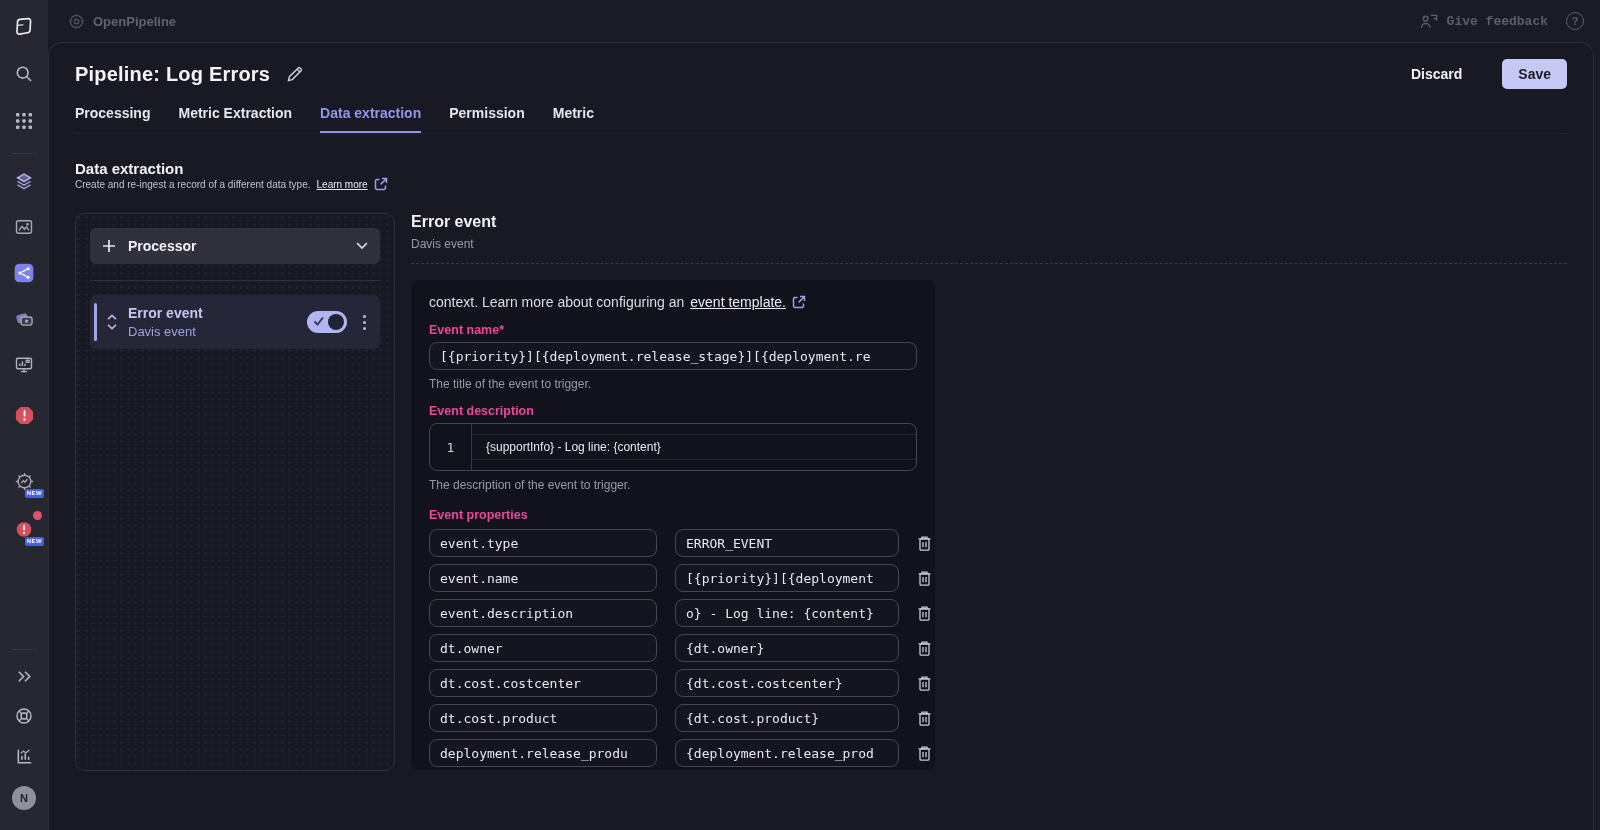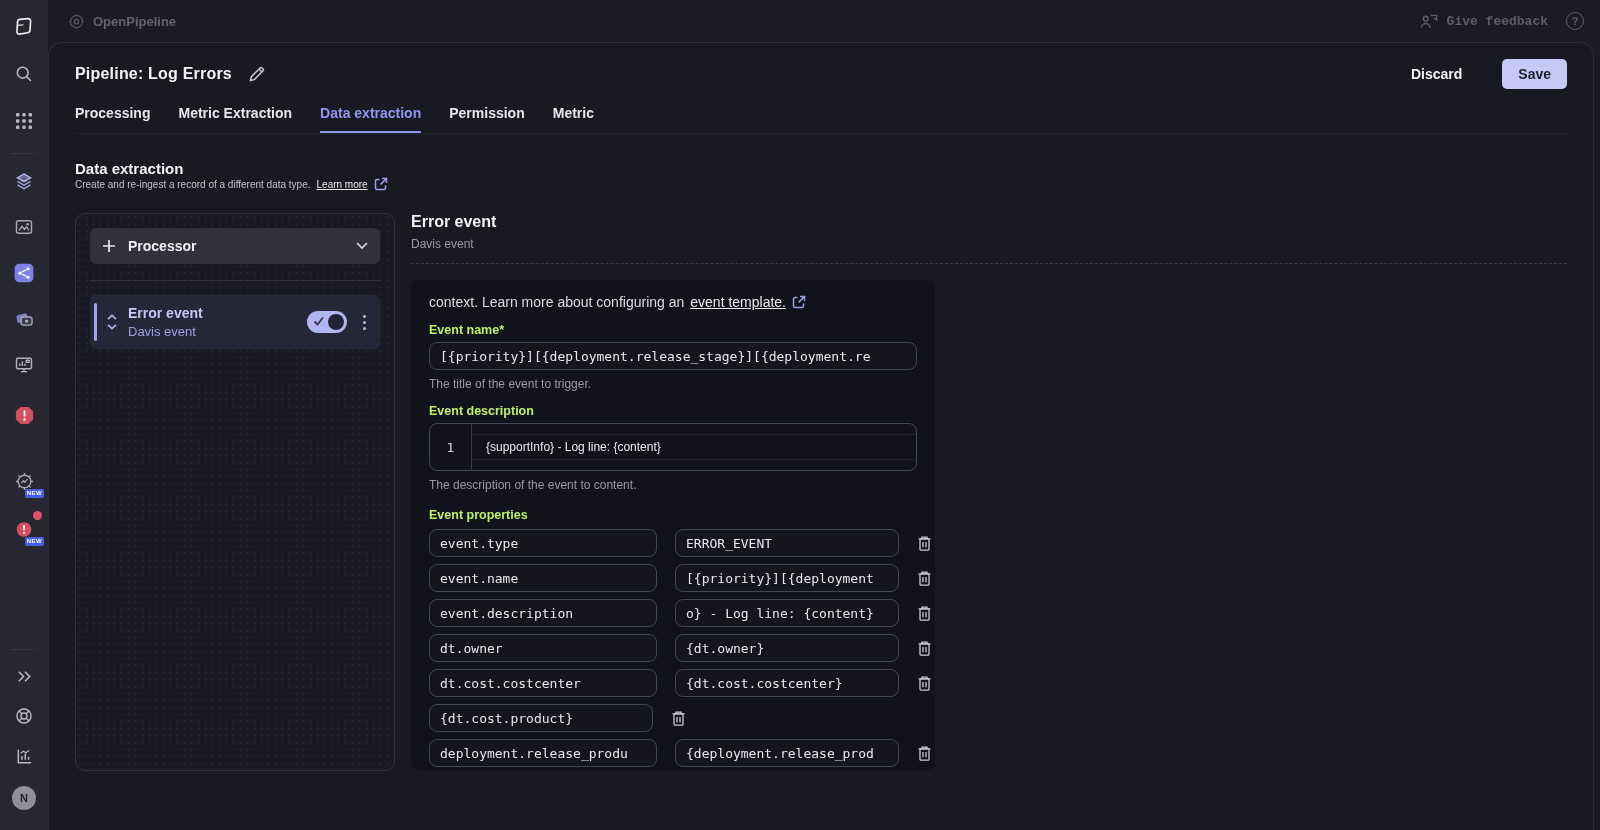--- a/index.html
+++ b/index.html
@@ -25,21 +25,21 @@
   .notif-dot { position:absolute; right:-4px; top:-4px; width:9px; height:9px; border-radius:50%; background:#e0516b; }
   .avatar { width:24px; height:24px; border-radius:50%; background:#8f8f9e; color:#23232e; font-size:11px; font-weight:700; display:flex; align-items:center; justify-content:center; cursor:pointer; }
 
   
   .card {
     position:absolute; left:48px; top:42px; right:6px; bottom:0;
     background:#191923; border:1px solid #2d2d3a; border-bottom:none;
     border-radius:14px 14px 0 0; padding:16px 26px 0 26px;
   }
   .card-header { display:flex; align-items:center; }
-  .page-title { font-size:16px; font-weight:700; color:#f4f4f8; letter-spacing:.2px; }
+  .page-title { font-size:20px; font-weight:700; color:#f4f4f8; letter-spacing:.2px; }
   .edit-pencil { margin-left:16px; cursor:pointer; display:flex; }
   .header-actions { margin-left:auto; display:flex; align-items:center; gap:40px; }
   .btn-discard { background:none; border:none; color:#f2f2f6; font-family:inherit; font-size:14px; font-weight:700; cursor:pointer; }
   .btn-save { background:#c6c9f6; border:none; color:#1c1c26; font-family:inherit; font-size:14px; font-weight:700; padding:7px 16px; border-radius:5px; cursor:pointer; }
 
   
   .tab-bar { margin-top:16px; display:flex; gap:28px; border-bottom:1px solid rgba(255,255,255,0.05); }
   .tab { font-size:14px; font-weight:700; color:#e6e6ee; padding-bottom:10px; cursor:pointer; border-bottom:2px solid transparent; }
   .tab.active { color:#9296ee; border-bottom-color:#8e93ea; }
 
@@ -71,21 +71,21 @@
 
   
   .detail { flex:1; min-width:0; }
   .detail-title { font-size:16px; font-weight:700; color:#f2f2f6; }
   .detail-sub { font-size:12px; color:#9a9aab; margin-top:6px; }
   .detail-divider { border-top:1px dashed rgba(140,140,170,0.28); margin-top:12px; }
 
   
   .form-panel { margin-top:16px; width:524px; height:490px; background:#12121d; border-radius:8px; padding:14px 18px 0 18px; overflow:hidden; }
   .context-line { font-size:14px; color:#dcdce6; display:flex; align-items:center; flex-wrap:wrap; gap:0 6px; }
-  .field-label { margin-top:13px; margin-bottom:5px; font-size:12.5px; font-weight:700; color:#bef264; }
+  .field-label { margin-top:13px; margin-bottom:5px; font-size:12.5px; font-weight:700; color:#ec4899; }
   .mono-input { width:100%; height:28px; background:rgba(255,255,255,0.015); border:1px solid #454559; border-radius:8px; padding:0 10px; color:#e8e8f2; font-family:"DejaVu Sans Mono", monospace; font-size:13px; outline:none; white-space:nowrap; overflow:hidden; }
   .helper { margin-top:7px; font-size:12px; color:#9898a8; }
 
   .code-editor { margin-top:4px; border:1px solid #454559; border-radius:8px; height:48px; display:flex; overflow:hidden; }
   .gutter { width:42px; border-right:1px solid #3a3a4c; display:flex; align-items:center; justify-content:center; font-family:"DejaVu Sans Mono", monospace; font-size:13px; color:#d0d0dc; flex:none; }
   .code-area { flex:1; display:flex; flex-direction:column; }
   .code-spacer { height:10px; }
   .code-line { flex:1; border-top:1px solid rgba(255,255,255,0.08); border-bottom:1px solid rgba(255,255,255,0.08); display:flex; align-items:center; padding-left:14px; font-family:Liberation Sans, sans-serif; font-size:12px; color:#e8e8f2; white-space:pre; }
 
   .props-list { margin-top:7px; }
@@ -336,21 +336,21 @@
 
         <div class="field-label">Event description</div>
         <div class="code-editor">
           <div class="gutter">1</div>
           <div class="code-area">
             <div class="code-spacer"></div>
             <div class="code-line">{supportInfo} - Log line: {content}</div>
             <div class="code-spacer"></div>
           </div>
         </div>
-        <div class="helper">The description of the event to content.</div>
+        <div class="helper">The description of the event to trigger.</div>
 
         <div class="field-label" style="margin-top:16px">Event properties</div>
         <div class="props-list">
   <div class="prop-row">
     <input class="mono-input k" value="event.type" style="">
     <input class="mono-input v" value="ERROR_EVENT" style="">
     <button class="trash-btn">
       <svg width="15" height="17" viewBox="0 0 15 17" fill="none" stroke="#cacada" stroke-width="1.3">
         <path d="M1.5 3.8h12"></path>
         <path d="M5 3.8V2.2h5v1.6"></path>
@@ -406,20 +406,21 @@
       <svg width="15" height="17" viewBox="0 0 15 17" fill="none" stroke="#cacada" stroke-width="1.3">
         <path d="M1.5 3.8h12"></path>
         <path d="M5 3.8V2.2h5v1.6"></path>
         <rect x="3" y="3.8" width="9" height="11.4" rx="1.2"></rect>
         <path d="M6 7v5.2M9 7v5.2"></path>
       </svg>
     </button>
   </div>
 
   <div class="prop-row">
+    <input class="mono-input k" value="dt.cost.product" style="">
     <input class="mono-input v" value="{dt.cost.product}" style="">
     <button class="trash-btn">
       <svg width="15" height="17" viewBox="0 0 15 17" fill="none" stroke="#cacada" stroke-width="1.3">
         <path d="M1.5 3.8h12"></path>
         <path d="M5 3.8V2.2h5v1.6"></path>
         <rect x="3" y="3.8" width="9" height="11.4" rx="1.2"></rect>
         <path d="M6 7v5.2M9 7v5.2"></path>
       </svg>
     </button>
   </div>

